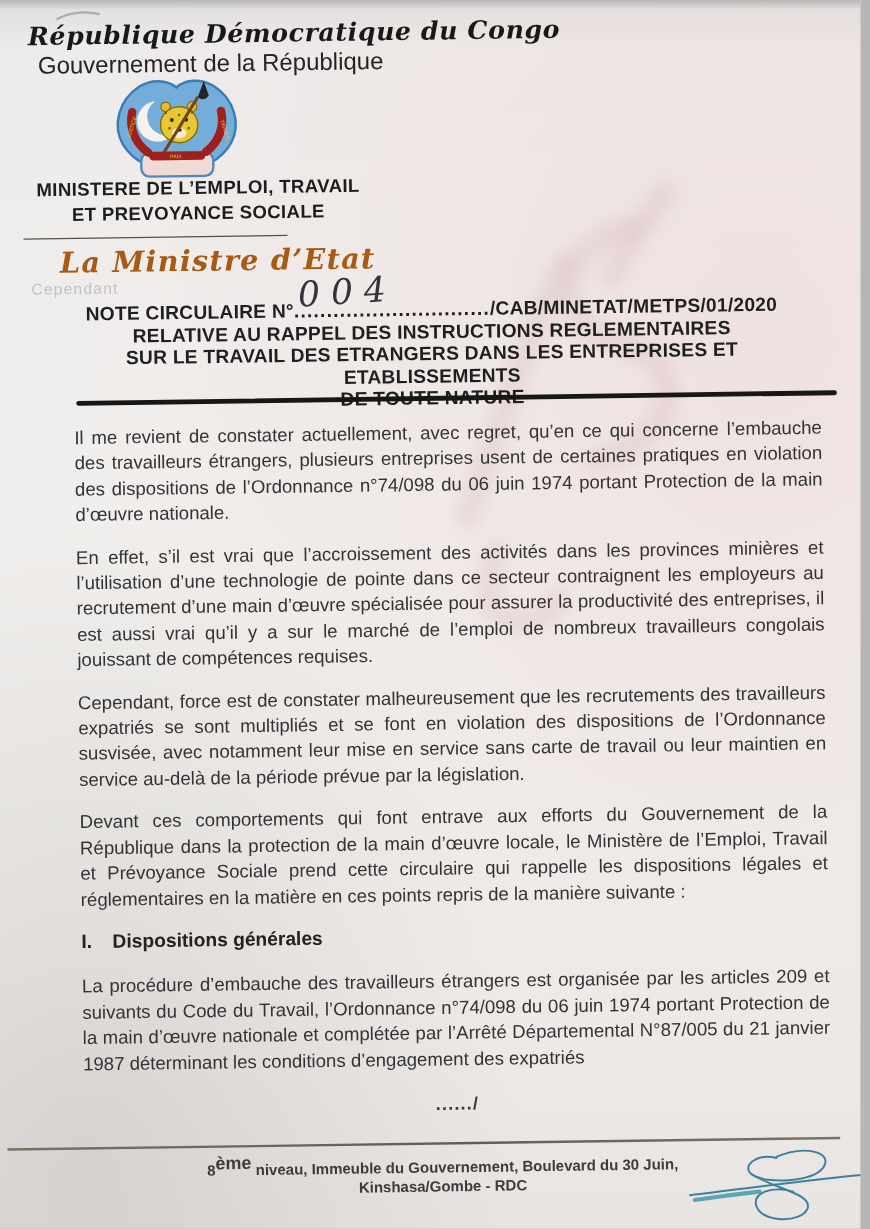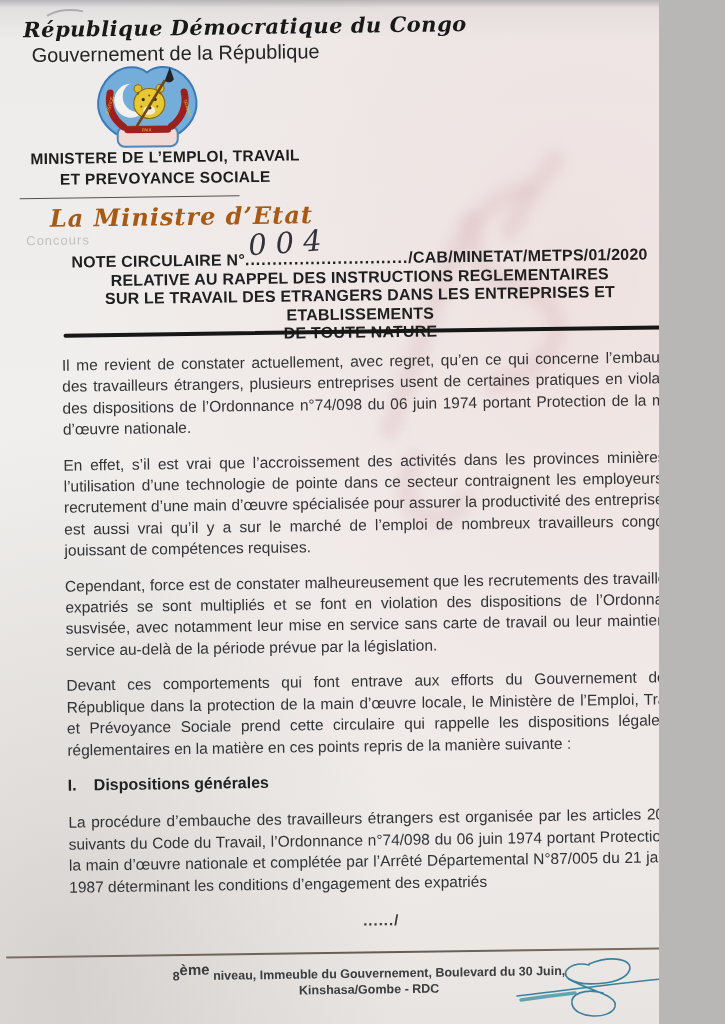--- a/index.html
+++ b/index.html
@@ -1,17 +1,17 @@
 <!DOCTYPE html>
 <html><head>
 <meta charset="utf-8">
 <style>
   html,body{margin:0;padding:0;background:#b9b7b6;}
   .page{
-    position:relative;width:659px;height:1024px;overflow:hidden;
+    position:relative;width:717px;height:1024px;overflow:hidden;
     font-family:"Liberation Sans",sans-serif;
     background:
       radial-gradient(ellipse at 88% 28%, rgba(238,216,214,0.55), transparent 62%),
       radial-gradient(ellipse at 10% 95%, rgba(190,186,182,0.45), transparent 40%),
       linear-gradient(180deg,#dfdddd 0%,#eeeceb 4%,#f1efed 45%,#efecea 78%,#e7e4e1 100%);
   }
   .edge-top{position:absolute;top:0;left:0;width:100%;height:8px;
     background:linear-gradient(180deg,rgba(150,148,152,.55),rgba(150,148,152,0));}
   .tilt{position:absolute;inset:0;transform:rotate(-0.8deg);transform-origin:50% 50%;}
 
@@ -129,21 +129,21 @@
         <path d="M79,18 L84,5 L88,17 C85,21 81,21 79,18 Z" fill="#232328"></path>
       </g>
     </svg>
 
     <div class="ministry">
       <div>MINISTERE DE L’EMPLOI, TRAVAIL</div>
       <div>ET PREVOYANCE SOCIALE</div>
     </div>
     <div class="ministry-rule"></div>
     <div class="minister">La Ministre d’Etat</div>
-    <div class="ghost">Concours</div>
+    <div class="ghost">Cependant</div>
 
     <div class="title-block">
       <div>
         <span>NOTE CIRCULAIRE N°</span><span class="dots-wrap"><span>..............................</span><span class="handwritten">004</span></span><span>/CAB/MINETAT/METPS/01/2020</span>
       </div>
       <div>RELATIVE AU RAPPEL DES INSTRUCTIONS REGLEMENTAIRES</div>
       <div>SUR LE TRAVAIL DES ETRANGERS DANS LES ENTREPRISES ET ETABLISSEMENTS</div>
       <div>DE TOUTE NATURE</div>
     </div>
     <div class="title-rule"></div>

